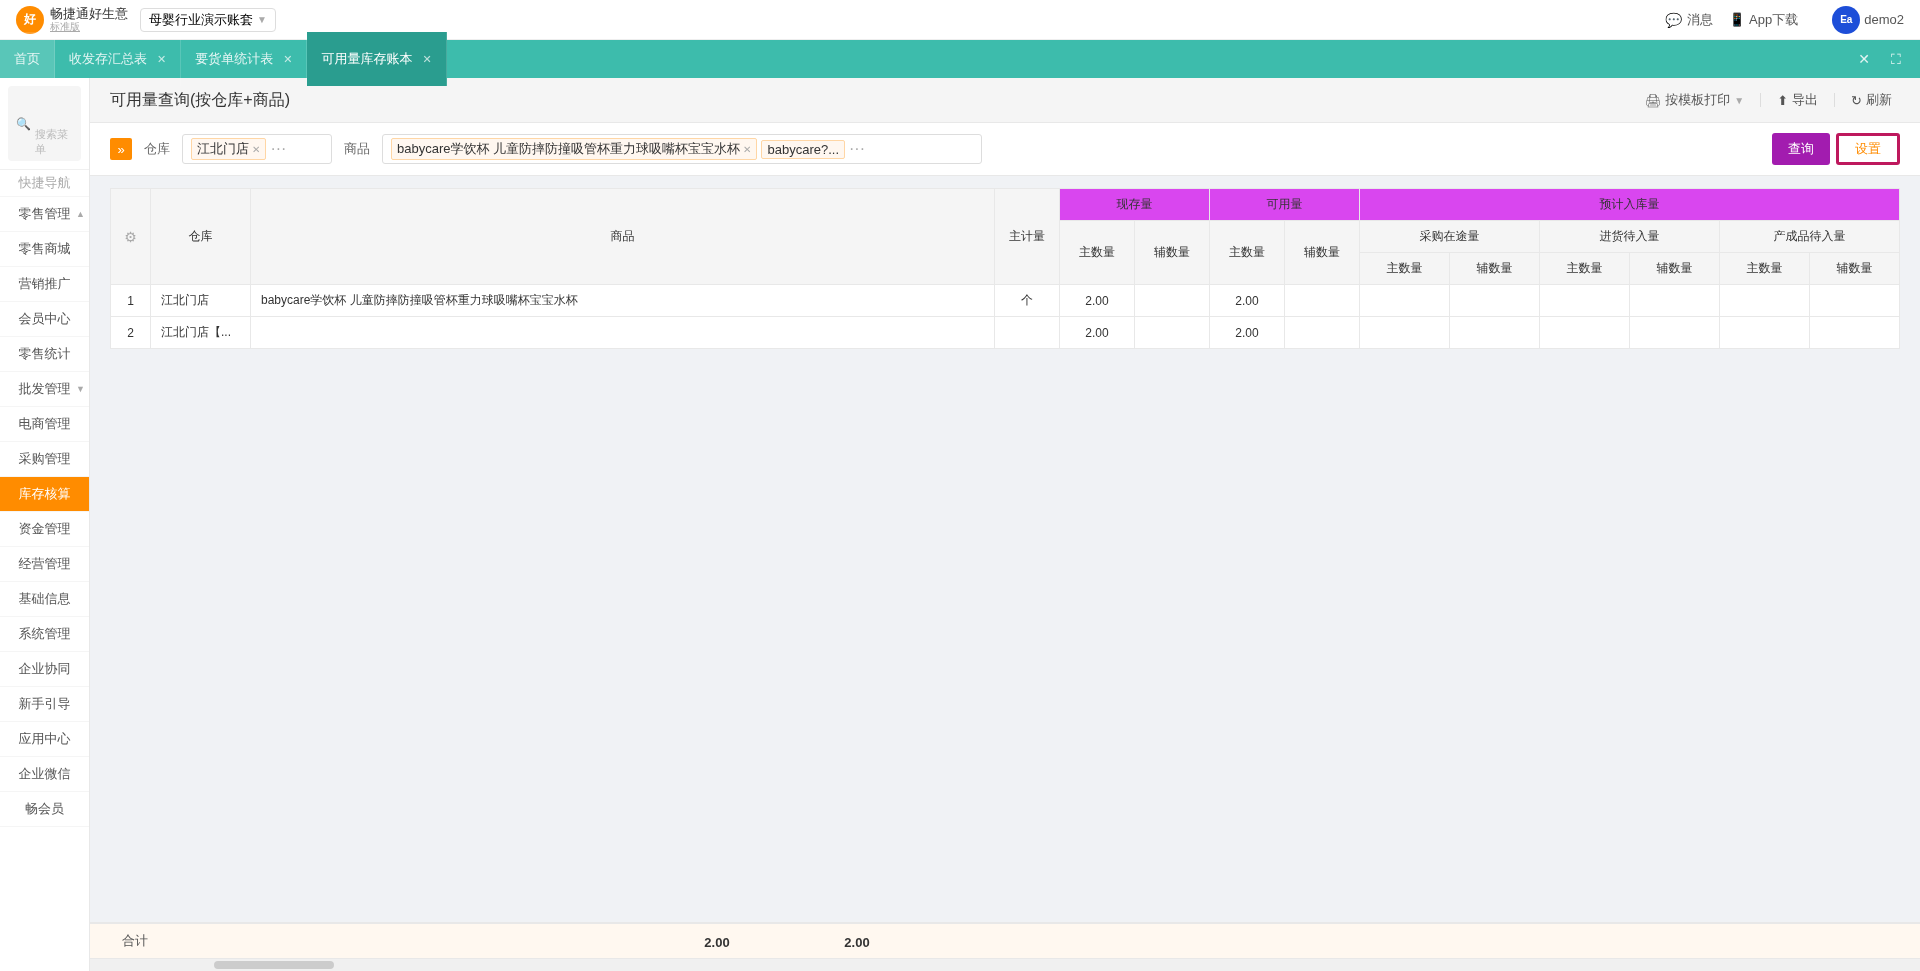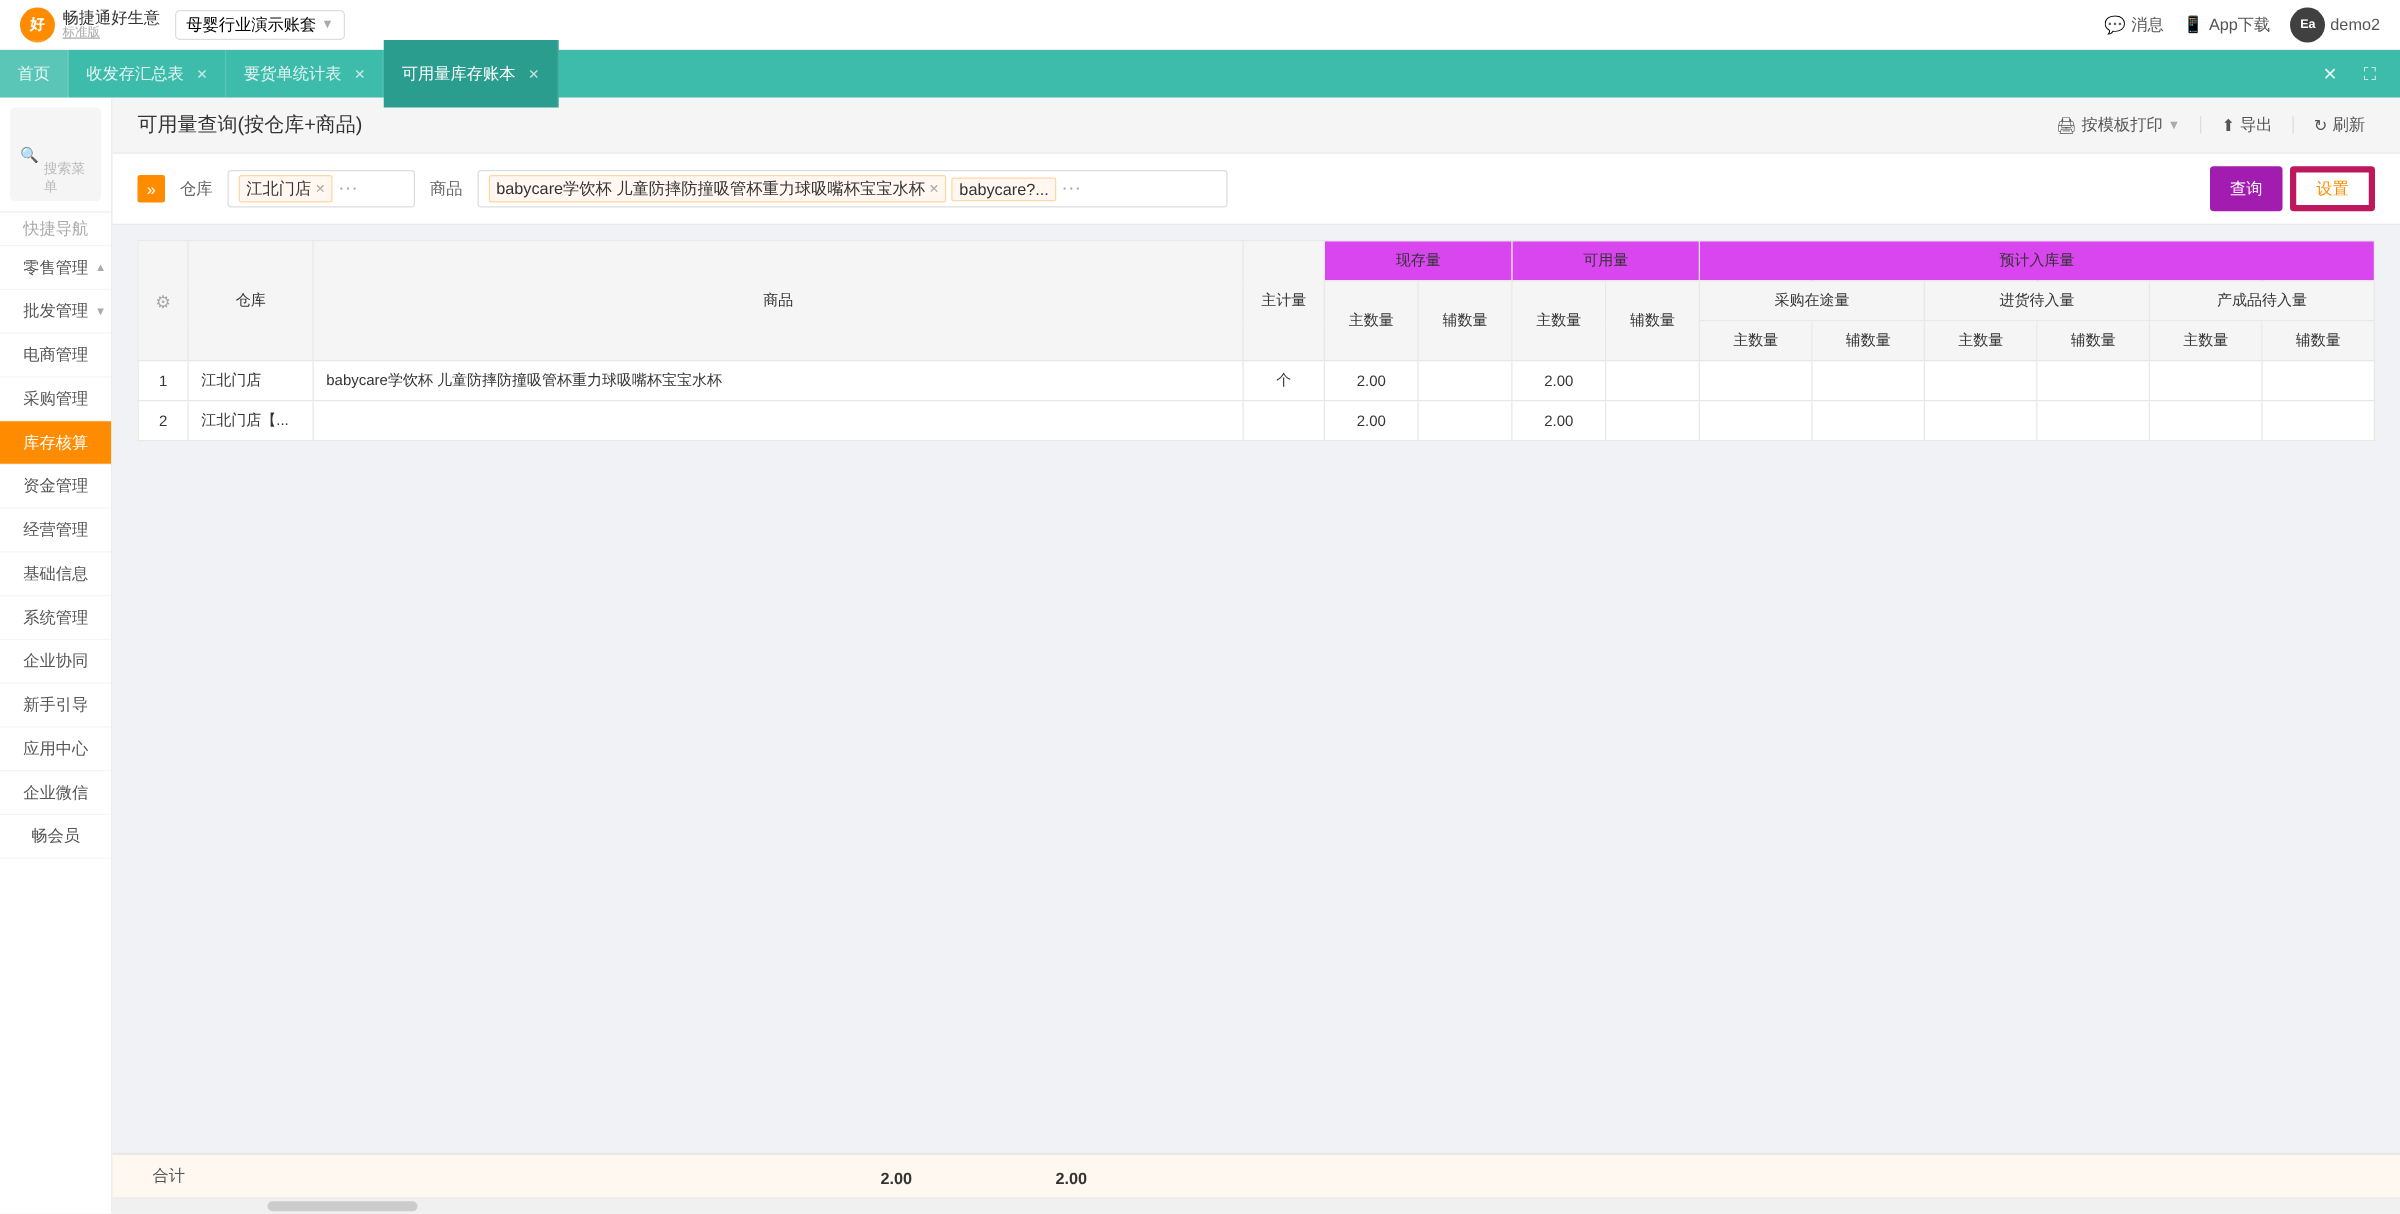--- a/index.html
+++ b/index.html
@@ -123,21 +123,21 @@
     }
     .filter-toggle { width: 22px; height: 22px; background: #ff8c00; color: white; display: flex; align-items: center; justify-content: center; cursor: pointer; border-radius: 2px; font-size: 14px; flex-shrink: 0; }
     .filter-label { color: #666; font-size: 13px; white-space: nowrap; }
     .filter-input-wrap { display: flex; align-items: center; border: 1px solid #ddd; border-radius: 3px; padding: 3px 8px; background: #fff; min-width: 150px; max-width: 250px; gap: 4px; }
     .filter-tag { display: flex; align-items: center; gap: 3px; background: #fff7f0; border: 1px solid #ffd6a5; border-radius: 2px; padding: 1px 5px; font-size: 12px; color: #333; white-space: nowrap; }
     .filter-tag .remove { cursor: pointer; color: #aaa; font-size: 10px; }
     .filter-dots { color: #aaa; font-size: 16px; cursor: pointer; }
     .filter-product-wrap { display: flex; align-items: center; border: 1px solid #ddd; border-radius: 3px; padding: 3px 8px; background: #fff; flex: 1; gap: 4px; max-width: 600px; overflow: hidden; }
     .action-buttons { display: flex; gap: 6px; margin-left: auto; }
     .btn-query { background: #a21caf; color: white; border: none; border-radius: 3px; padding: 5px 16px; cursor: pointer; font-size: 13px; }
-    .btn-settings { background: #fff; color: #ff8c00; border: 5px solid #be185d; border-radius: 3px; padding: 4px 16px; cursor: pointer; font-size: 13px; }
+    .btn-settings { background: #fff; color: #ff8c00; border: 3px solid #be185d; border-radius: 3px; padding: 4px 16px; cursor: pointer; font-size: 13px; }
 
     
     .table-wrap {
       flex: 1;
       padding: 12px 20px;
       overflow: auto;
     }
     .data-table {
       width: 100%;
       border-collapse: collapse;
@@ -204,21 +204,21 @@
   <div class="top-bar-right">
     <div class="top-bar-action">
       <span style="font-size:14px;">💬</span>
       <span>消息</span>
     </div>
     <div class="top-bar-action">
       <span style="font-size:13px;">📱</span>
       <span>App下载</span>
     </div>
     <div class="top-bar-action">
-      <div class="user-avatar" style="background:#404040;color:#fff;font-size:10px;font-weight:bold;">Ea</div>
+      <div class="user-avatar" style="background:#1d4ed8;color:#fff;font-size:10px;font-weight:bold;margin-left:18px;">Ea</div>
       <span>demo2</span>
     </div>
   </div>
 </div>
 
 <div class="tab-bar">
   <div class="tab-item home">
     <span>首页</span>
   </div>
   <div class="tab-item">
@@ -249,20 +249,34 @@
         <span style="color:#bbb;font-size:11px;margin-top:37px;">搜索菜单</span>
       </div>
     </div>
     <div class="sidebar-item" style="flex-direction:row;justify-content:center;padding:4px 8px;color:#aaa;font-size:11px;cursor:default;">
       <span>快捷导航</span>
     </div>
 
     <div class="sidebar-item">
       <span>零售管理</span>
       <span class="arrow">▲</span>
+    </div>
+    <div class="sidebar-sub">
+      <div class="sidebar-item">
+        <span>零售商城</span>
+      </div>
+      <div class="sidebar-item">
+        <span>营销推广</span>
+      </div>
+      <div class="sidebar-item">
+        <span>会员中心</span>
+      </div>
+      <div class="sidebar-item">
+        <span>零售统计</span>
+      </div>
     </div>
     <div class="sidebar-item">
       <span>批发管理</span>
       <span class="arrow">▼</span>
     </div>
     <div class="sidebar-item">
       <span>电商管理</span>
     </div>
     <div class="sidebar-item">
       <span>采购管理</span>

